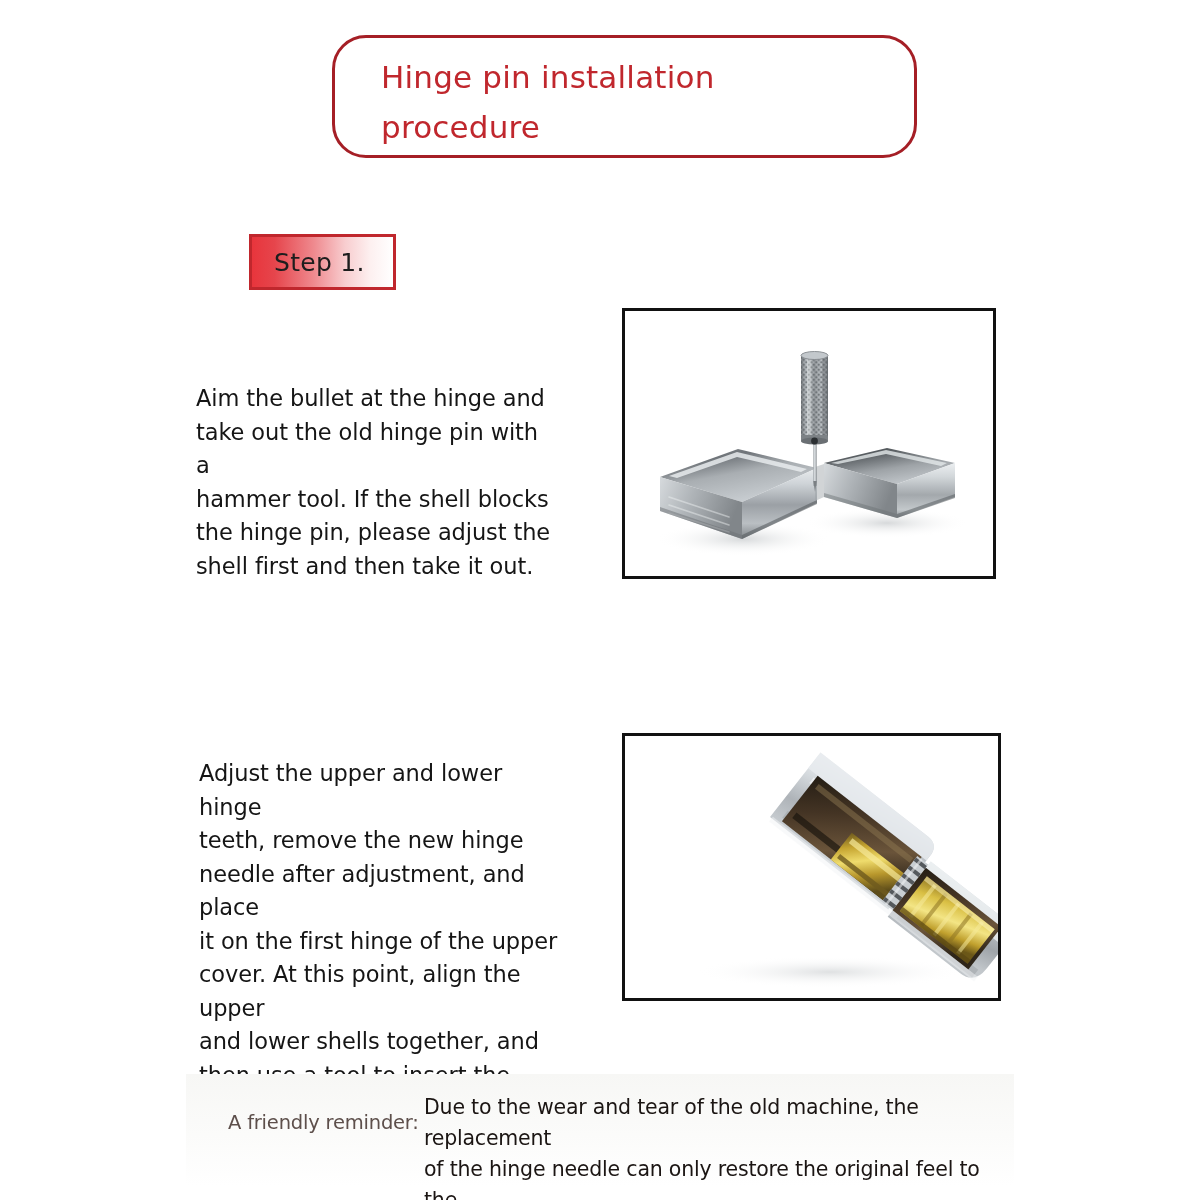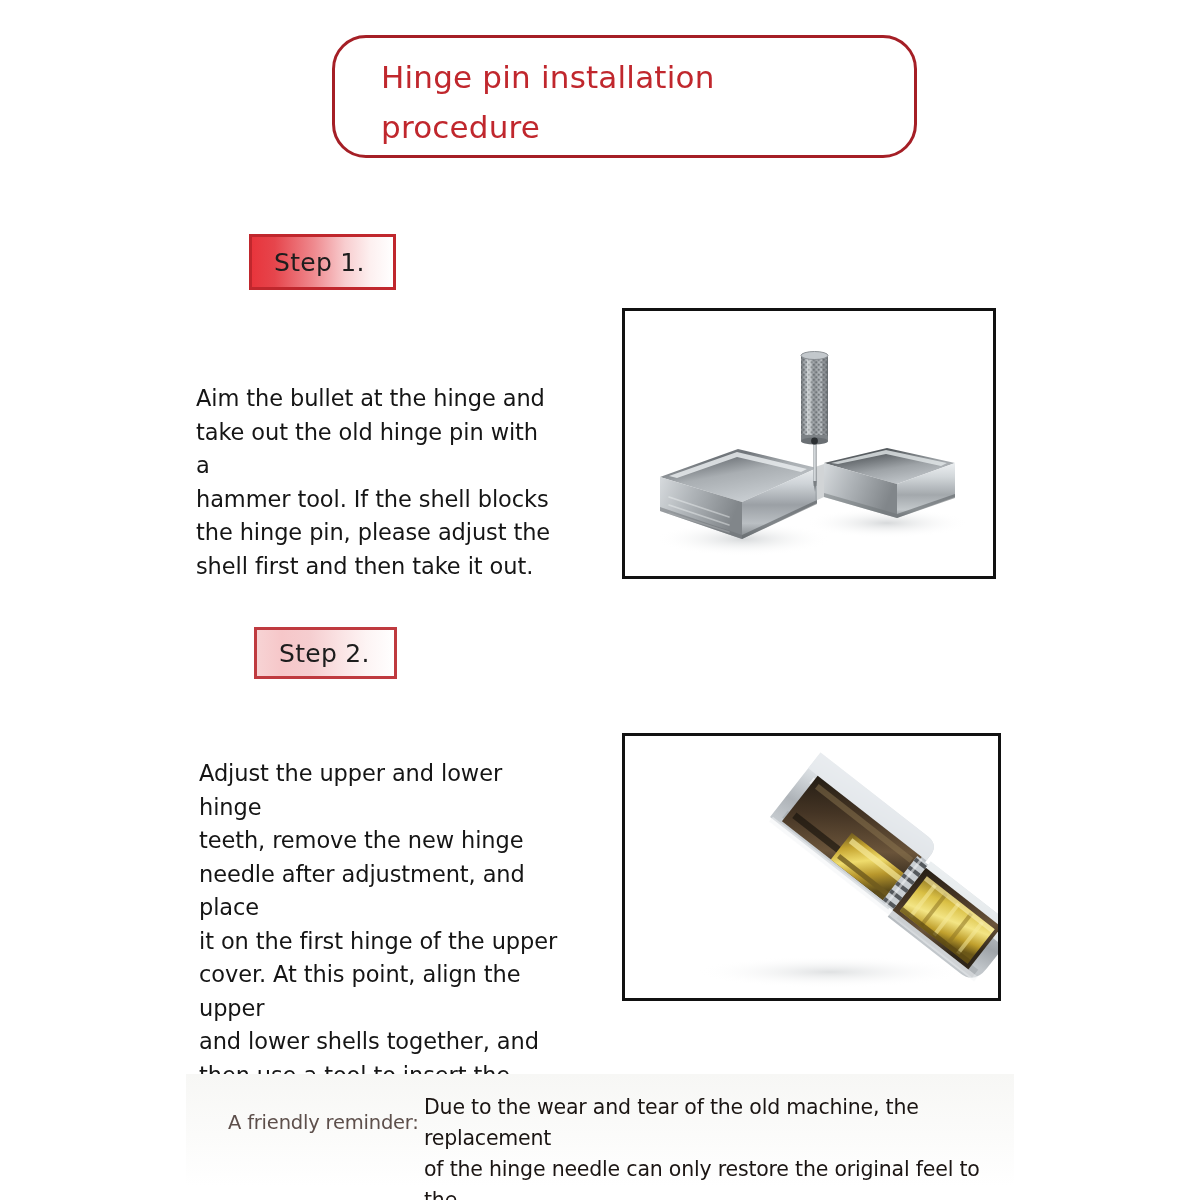--- a/index.html
+++ b/index.html
@@ -286,23 +286,20 @@
           <ellipse cx="189.5" cy="44.5" rx="13.5" ry="4" fill="none" stroke="#84898d" stroke-width="0.9"></ellipse>
 
           <rect x="176" y="124" width="27" height="7" rx="2" fill="#7d8286"></rect>
           <ellipse cx="189.5" cy="130" rx="13.5" ry="3.6" fill="#6a6f73"></ellipse>
           <circle cx="189.5" cy="130" r="3.4" fill="#2b2f32"></circle>
         </g>
       </svg>
     </div>
   </div>
 
-  <div class="step-badge" id="step2-badge">
-    <span class="badge-label">Step 2.</span>
-  </div>
 
   <div class="step-text" id="step2-text">Adjust the upper and lower hinge
 teeth, remove the new hinge
 needle after adjustment, and place
  it on the first hinge of the upper
 cover. At this point, align the upper
  and lower shells together, and
 then use a tool to insert the hinge
 needle only the hinge.</div>
 

